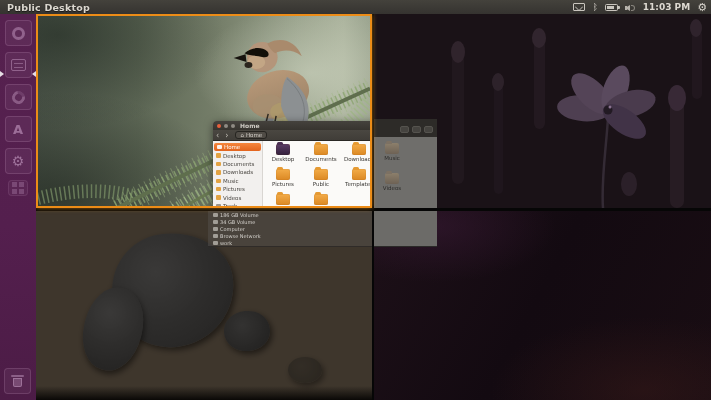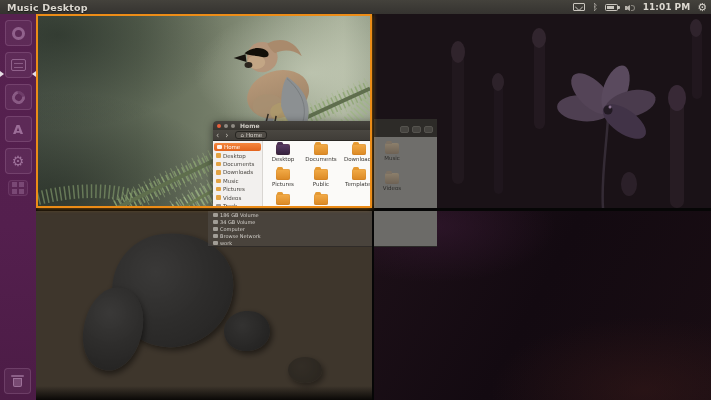--- a/index.html
+++ b/index.html
@@ -447,30 +447,30 @@
       <div class="wsgrid"></div>
       </div>
     <div class="ltile trash">
       <div class="trashglyph"></div>
       </div>
     <div class="run-arrow-l"></div>
     <div class="run-arrow-r"></div>
   </div>
 
   <div class="topbar">
-    <span class="topbar-title">Music Desktop</span>
+    <span class="topbar-title">Public Desktop</span>
     <div class="topbar-right">
       <span class="icon-envelope"></span>
       <span class="ind">ᛒ</span>
       <span class="icon-battery">
         <span class="fill"></span>
         </span>
       <span class="icon-speaker">
         <span class="box"></span>
         <span class="cone"></span>
         <span class="wave"></span>
         </span>
-      <span class="topbar-time">11:01 PM</span>
+      <span class="topbar-time">11:03 PM</span>
       <span class="icon-gear-session">⚙</span>
     </div>
   </div>
 
 </div>
 
 </body></html>

